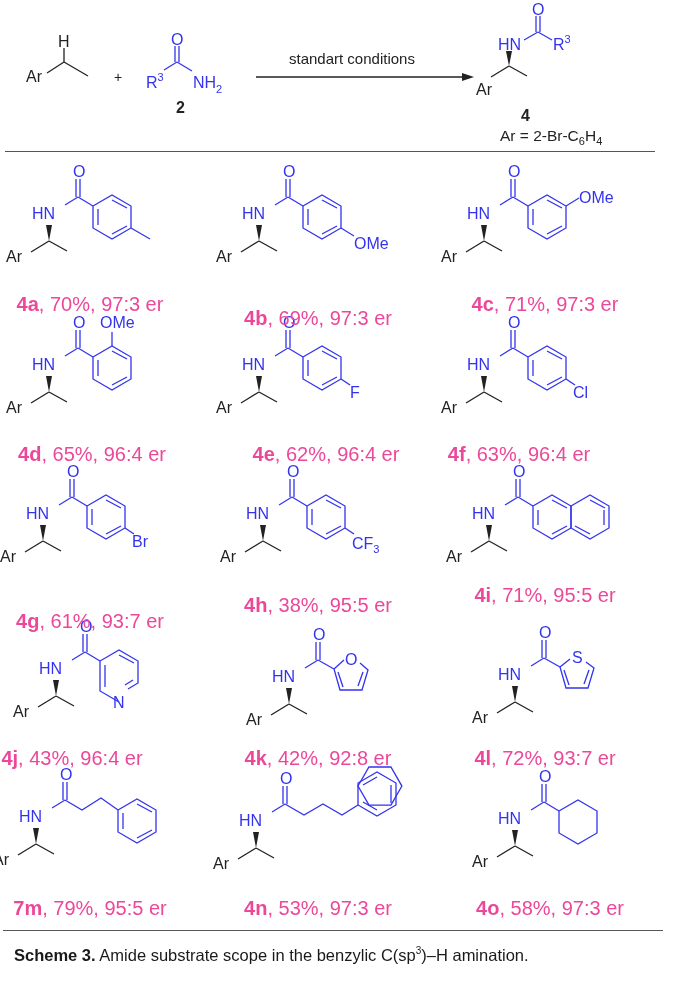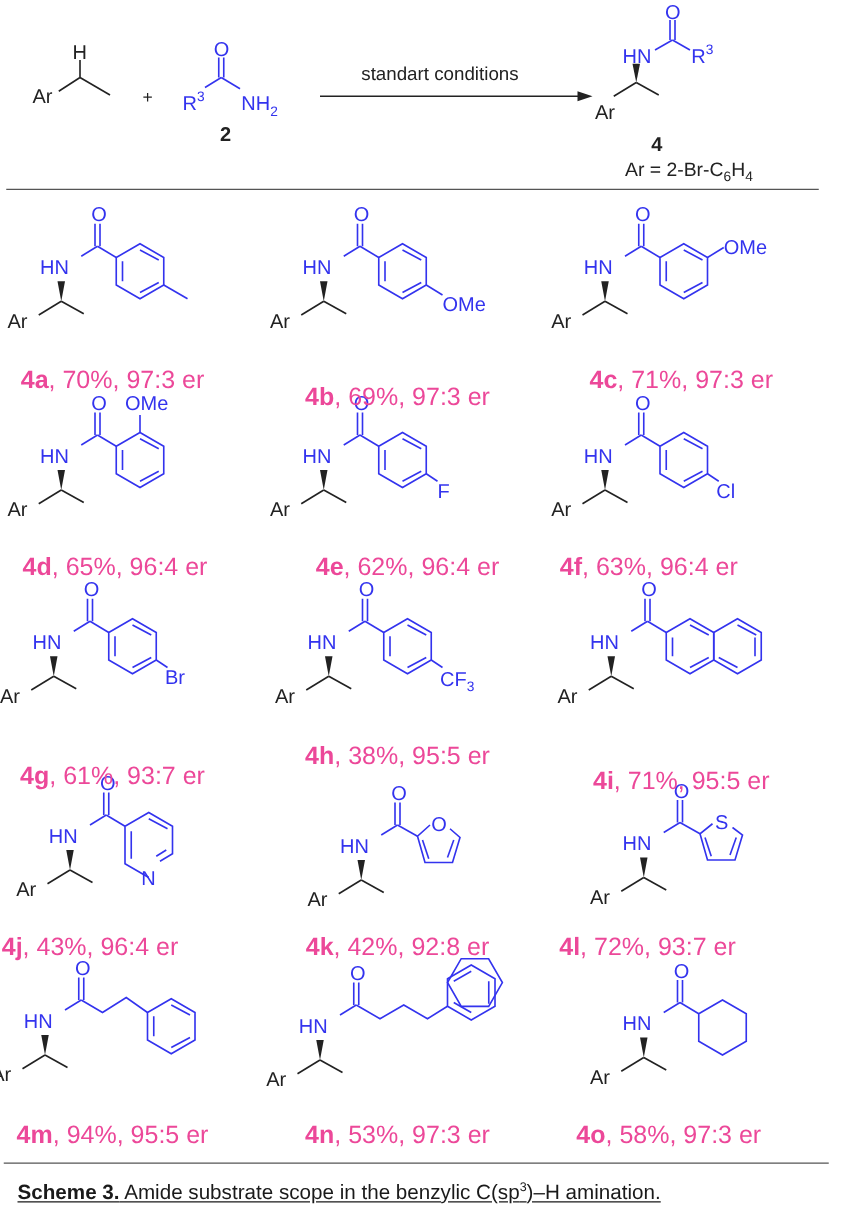--- a/index.html
+++ b/index.html
@@ -2,21 +2,21 @@
 <html><head>
 <meta charset="utf-8">
 <style>
   html, body { margin: 0; padding: 0; background: #ffffff; }
   body { width: 680px; height: 982px; position: relative; overflow: hidden; font-family: "Liberation Sans", sans-serif; color: #1a1a1a; }
   .abs { position: absolute; }
   svg text { font-family: "Liberation Sans", sans-serif; }
   .label { position: absolute; font-size: 20px; color: #ec4899; white-space: nowrap; transform: translateX(-50%); margin-top: 16px; }
   .label b { font-weight: bold; }
   .rule { position: absolute; height: 1px; background: #555; }
-  .caption { position: absolute; left: 14px; top: 945px; font-size: 16.5px; color: #1a1a1a; white-space: nowrap; text-decoration: underline; }
+  .caption { position: absolute; left: 14px; top: 945px; font-size: 16.5px; color: #1a1a1a; white-space: nowrap; }
 </style>
 </head>
 <body>
 
 <svg class="abs" style="left:0;top:0" width="680" height="150">
 
   <g stroke="#222" stroke-width="1.3" fill="none">
     <line x1="47" y1="73" x2="64" y2="62"></line>
     <line x1="64" y1="62" x2="88" y2="76"></line>
     <line x1="64" y1="62" x2="64" y2="48"></line>
@@ -248,25 +248,25 @@
 <div class="label" style="left:90px;top:277px"><b>4a</b>, <span>70%</span>, <span>97:3 er</span></div>
 <div class="label" style="left:318px;top:291px"><b>4b</b>, <span>69%</span>, <span>97:3 er</span></div>
 <div class="label" style="left:545px;top:277px"><b>4c</b>, <span>71%</span>, <span>97:3 er</span></div>
 
 <div class="label" style="left:92px;top:427px"><b>4d</b>, <span>65%</span>, <span>96:4 er</span></div>
 <div class="label" style="left:326px;top:427px"><b>4e</b>, <span>62%</span>, <span>96:4 er</span></div>
 <div class="label" style="left:519px;top:427px"><b>4f</b>, <span>63%</span>, <span>96:4 er</span></div>
 
 <div class="label" style="left:90px;top:594px"><b>4g</b>, <span>61%</span>, <span>93:7 er</span></div>
 <div class="label" style="left:318px;top:578px"><b>4h</b>, <span>38%</span>, <span>95:5 er</span></div>
-<div class="label" style="left:545px;top:598px"><b>4i</b>, <span>71%</span>, <span>95:5 er</span></div>
+<div class="label" style="left:545px;top:568px"><b>4i</b>, <span>71%</span>, <span>95:5 er</span></div>
 
 <div class="label" style="left:72px;top:731px"><b>4j</b>, <span>43%</span>, <span>96:4 er</span></div>
 <div class="label" style="left:318px;top:731px"><b>4k</b>, <span>42%</span>, <span>92:8 er</span></div>
-<div class="label" style="left:518px;top:731px"><b>4l</b>, <span>72%</span>, <span>93:7 er</span></div>
-
-<div class="label" style="left:90px;top:881px"><b>4m</b>, <span>94%</span>, <span>95:5 er</span></div>
+<div class="label" style="left:545px;top:731px"><b>4l</b>, <span>72%</span>, <span>93:7 er</span></div>
+
+<div class="label" style="left:90px;top:881px"><b>7m</b>, <span>79%</span>, <span>95:5 er</span></div>
 <div class="label" style="left:318px;top:881px"><b>4n</b>, <span>53%</span>, <span>97:3 er</span></div>
-<div class="label" style="left:535px;top:881px"><b>4o</b>, <span>58%</span>, <span>97:3 er</span></div>
+<div class="label" style="left:550px;top:881px"><b>4o</b>, <span>58%</span>, <span>97:3 er</span></div>
 
 <div class="rule" style="left:3px;top:930px;width:660px;"></div>
 
 <div class="caption"><b>Scheme 3.</b><span> Amide substrate scope in the benzylic C(sp</span><sup style="font-size:10px">3</sup><span>)–H amination.</span></div>
 
 </body></html>

